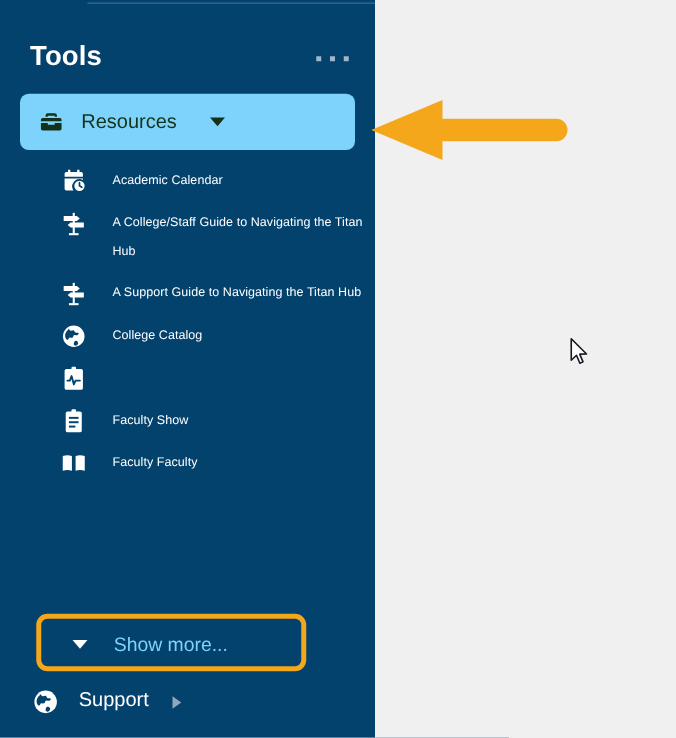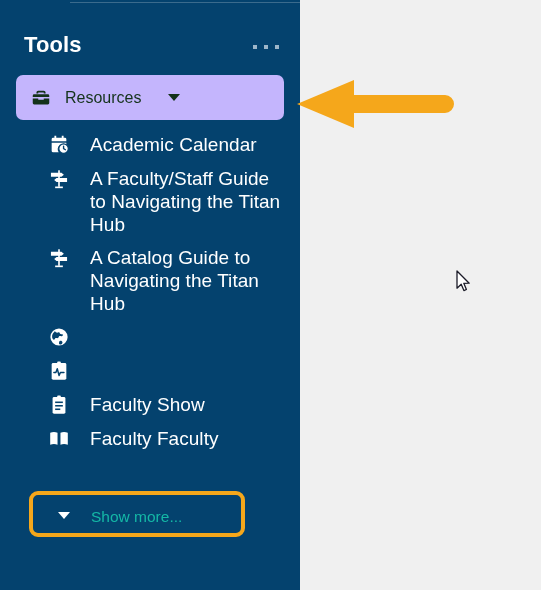--- a/index.html
+++ b/index.html
@@ -81,21 +81,21 @@
     background: #9db6c9;
   }
 
   
   #resources-pill {
     position: absolute;
     left: 16px;
     top: 75px;
     width: 268px;
     height: 45px;
-    background: #c4b5fd;
+    background: #7dd3fc;
     border-radius: 7px;
     cursor: pointer;
   }
   #resources-icon {
     position: absolute;
     left: 14px;
     top: 12px;
     width: 22px;
     height: 22px;
   }
@@ -137,21 +137,21 @@
   .res-icon {
     position: absolute;
     left: 48px;
     top: 6px;
     width: 22px;
     height: 22px;
     flex: none;
   }
   .res-label {
     margin-left: 42px;
-    font-size: 19px;
+    font-size: 10px;
     color: #ffffff;
     line-height: 23px;
     letter-spacing: 0.05px;
   }
 
   
   #show-more {
     position: absolute;
     left: 29px;
     top: 491px;
@@ -170,21 +170,21 @@
     height: 0;
     border-left: 6px solid transparent;
     border-right: 6px solid transparent;
     border-top: 7px solid #ffffff;
   }
   #show-more-label {
     position: absolute;
     left: 58px;
     top: 10px;
     font-size: 15.5px;
-    color: #14b8a6;
+    color: #7dd3fc;
     line-height: 23px;
   }
 
   
   #support-row {
     position: absolute;
     left: 0;
     top: 546px;
     width: 300px;
     height: 34px;
@@ -284,43 +284,44 @@
 
       <div class="res-item">
         <span class="res-icon">
           <svg width="22" height="22" viewBox="0 0 24 24" aria-hidden="true">
             <rect x="11.1" y="2.5" width="1.8" height="18" fill="#ffffff"></rect>
             <path fill="#ffffff" d="M3.2 5.2h11.5l2.6 2.2-2.6 2.2H3.2V5.2z"></path>
             <path fill="#ffffff" d="M20.8 10.8H9.3L6.7 13l2.6 2.2h11.5v-4.4z"></path>
             <rect x="7.8" y="20.2" width="8.4" height="1.8" fill="#ffffff"></rect>
           </svg>
         </span>
-        <span class="res-label">A Faculty/Staff Guide to Navigating the Titan Hub</span>
+        <span class="res-label">A College/Staff Guide to Navigating the Titan Hub</span>
       </div>
 
       <div class="res-item">
         <span class="res-icon">
           <svg width="22" height="22" viewBox="0 0 24 24" aria-hidden="true">
             <rect x="11.1" y="2.5" width="1.8" height="18" fill="#ffffff"></rect>
             <path fill="#ffffff" d="M3.2 5.2h11.5l2.6 2.2-2.6 2.2H3.2V5.2z"></path>
             <path fill="#ffffff" d="M20.8 10.8H9.3L6.7 13l2.6 2.2h11.5v-4.4z"></path>
             <rect x="7.8" y="20.2" width="8.4" height="1.8" fill="#ffffff"></rect>
           </svg>
         </span>
-        <span class="res-label">A Catalog Guide to Navigating the Titan Hub</span>
+        <span class="res-label">A Support Guide to Navigating the Titan Hub</span>
       </div>
 
       <div class="res-item">
         <span class="res-icon">
           <svg width="22" height="22" viewBox="0 0 24 24" aria-hidden="true">
             <circle cx="12" cy="12" r="9.4" fill="#ffffff"></circle>
             <path fill="#04426e" d="M7.2 5.4c1 .6 1.3 1.6 2.4 1.8 1 .2 1.5-.6 2.4-.3.9.3.6 1.5 1.5 1.9.9.4 1.9-.3 2.6.4.7.7-.3 1.7-1.2 1.9-1 .2-1.9-.5-2.7 0-.8.5-.5 1.7-1.4 2.1-.9.4-1.8-.4-2.6 0-.8.4-.6 1.6-1.5 1.8-.7.1-1.2-.5-1.6-1.1-.3-.5-.5-1-.6-1.6-.3-2.3.9-4.6 2.7-5.9z"></path>
             <path fill="#04426e" d="M13.4 16.1c.9-.3 1.8.3 2.2 1.1.4.8.1 1.8-.6 2.4-.7.6-1.7.8-2.4.3-.6-.4-.7-1.3-.5-2 .2-.8.5-1.6 1.3-1.8z"></path>
           </svg>
         </span>
+        <span class="res-label">College Catalog</span>
       </div>
 
       <div class="res-item">
         <span class="res-icon">
           <svg width="22" height="22" viewBox="0 0 24 24" aria-hidden="true">
             <rect x="10" y="1.6" width="4" height="3" rx="1" fill="#ffffff"></rect>
             <rect x="4" y="3.4" width="16" height="18.2" rx="1.6" fill="#ffffff"></rect>
             <path d="M6.4 13.6h2.2l1.5-4 2 7.4 1.4-3.4h3.9" stroke="#04426e" stroke-width="1.6" fill="none" stroke-linejoin="round" stroke-linecap="round"></path>
           </svg>
         </span>
@@ -350,20 +351,31 @@
         <span class="res-label">Faculty Faculty</span>
       </div>
 
     </div>
 
     <div id="show-more">
       <span id="show-more-caret"></span>
       <span id="show-more-label">Show more...</span>
     </div>
 
+    <div id="support-row">
+      <span id="support-icon">
+        <svg width="23" height="23" viewBox="0 0 24 24" aria-hidden="true">
+          <circle cx="12" cy="12" r="9.4" fill="#ffffff"></circle>
+          <path fill="#04426e" d="M7.2 5.4c1 .6 1.3 1.6 2.4 1.8 1 .2 1.5-.6 2.4-.3.9.3.6 1.5 1.5 1.9.9.4 1.9-.3 2.6.4.7.7-.3 1.7-1.2 1.9-1 .2-1.9-.5-2.7 0-.8.5-.5 1.7-1.4 2.1-.9.4-1.8-.4-2.6 0-.8.4-.6 1.6-1.5 1.8-.7.1-1.2-.5-1.6-1.1-.3-.5-.5-1-.6-1.6-.3-2.3.9-4.6 2.7-5.9z"></path>
+          <path fill="#04426e" d="M13.4 16.1c.9-.3 1.8.3 2.2 1.1.4.8.1 1.8-.6 2.4-.7.6-1.7.8-2.4.3-.6-.4-.7-1.3-.5-2 .2-.8.5-1.6 1.3-1.8z"></path>
+        </svg>
+      </span>
+      <span id="support-label">Support</span>
+      <span id="support-caret"></span>
+    </div>
 
   </div>
 
   <div id="annotation-arrow">
     <svg width="158" height="48" viewBox="0 0 158 48" aria-hidden="true">
       <path fill="#f5a71b" d="M0 24 L57 0 L57 15 L148 15 A9 9 0 0 1 148 33 L57 33 L57 48 Z"></path>
     </svg>
   </div>
 
   <div id="mouse-cursor">

